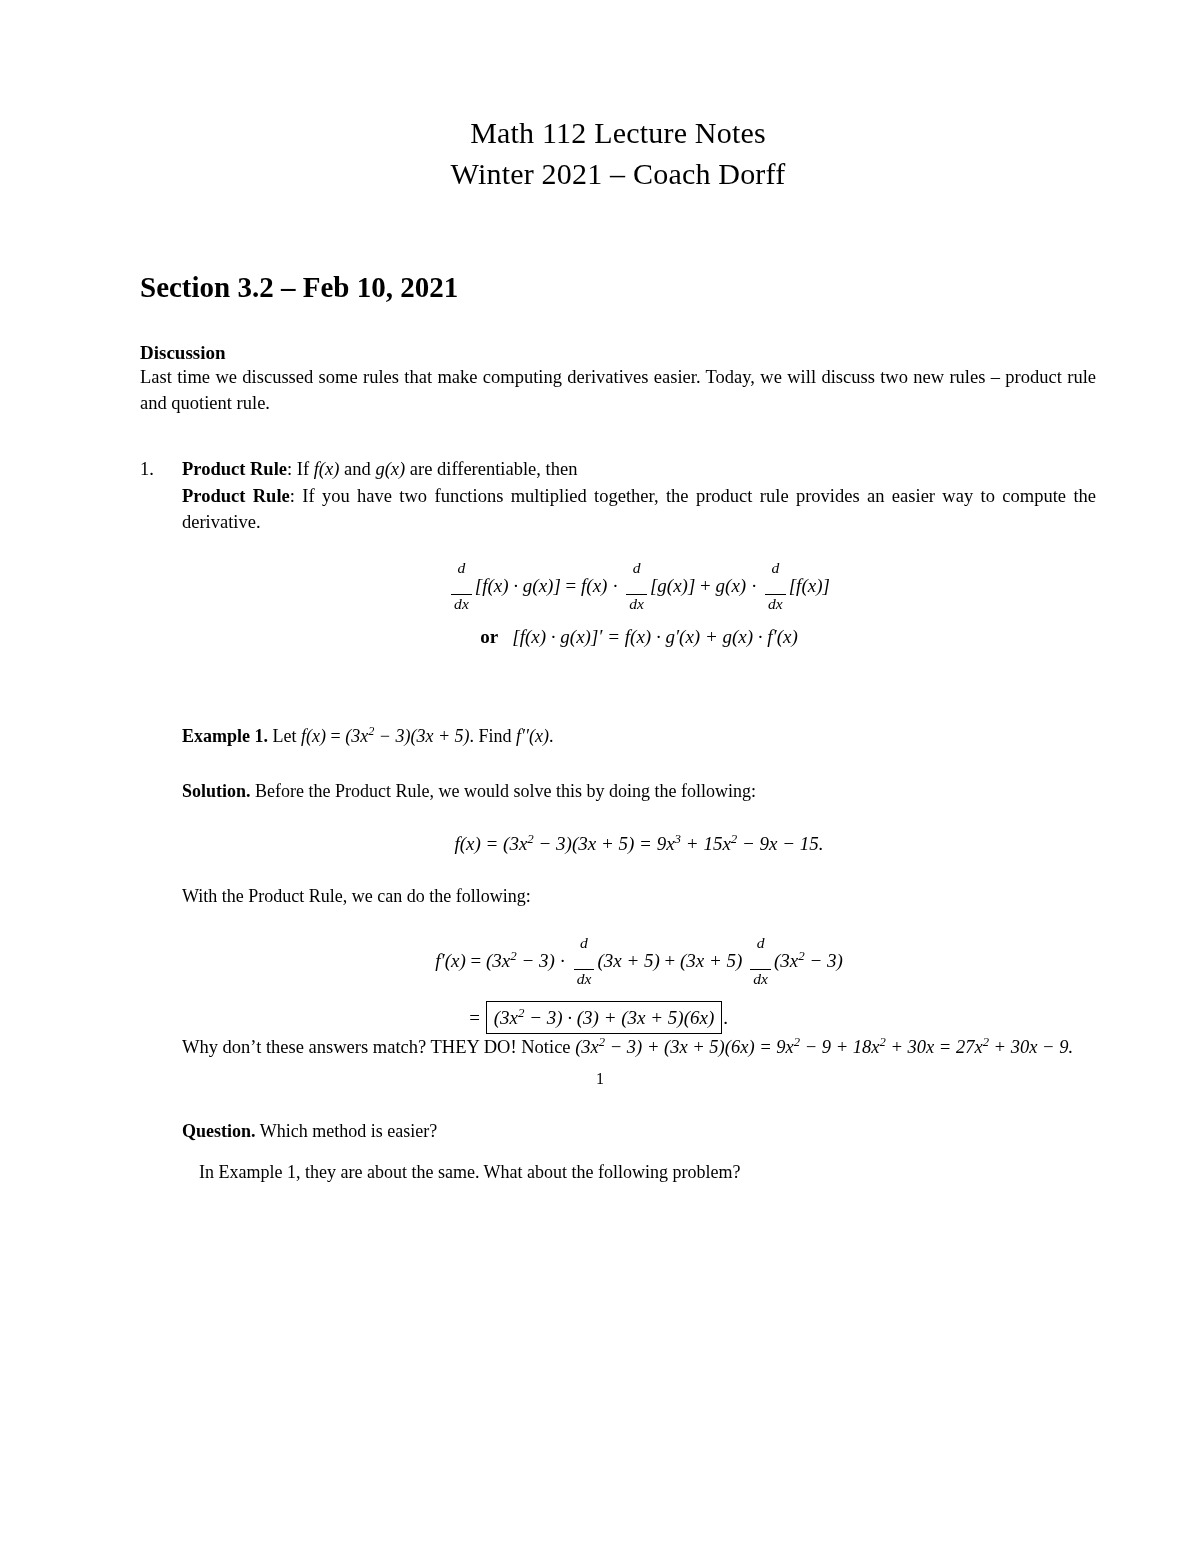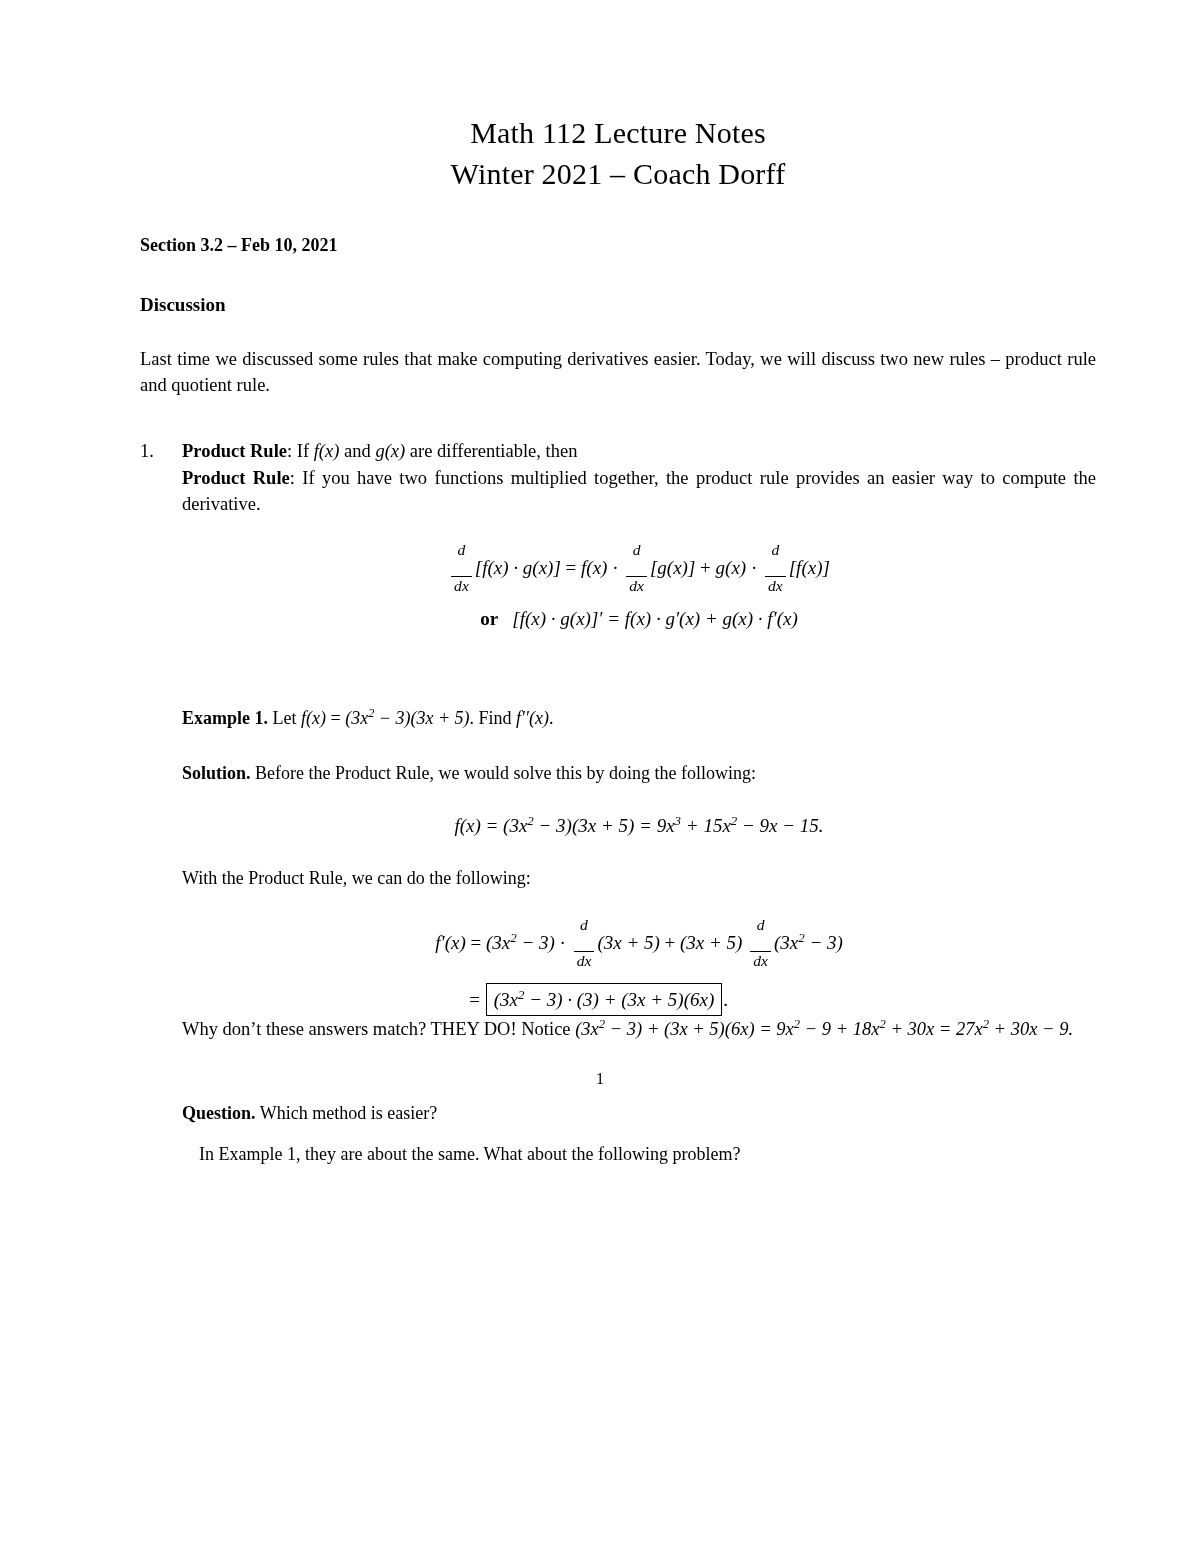--- a/index.html
+++ b/index.html
@@ -25,34 +25,33 @@
   .title-block {
     text-align: center;
     margin-top: 16px;
   }
   .title-line {
     font-size: 30px;
     letter-spacing: 0.2px;
     line-height: 1.38;
   }
   .section-head {
-    font-size: 18px;
+    font-size: 29px;
     font-weight: bold;
-    margin-top: 40px;
+    margin-top: 76px;
   }
   .sub-head {
     font-size: 19px;
     font-weight: bold;
     margin-top: 38px;
   }
   .para {
     font-size: 18.5px;
     line-height: 1.42;
     text-align: justify;
-    margin-top: 30px;
   }
   .list {
     margin-top: 40px;
     display: flex;
     align-items: flex-start;
   }
   .list-num {
     width: 42px;
     flex: 0 0 42px;
     font-size: 18.5px;

